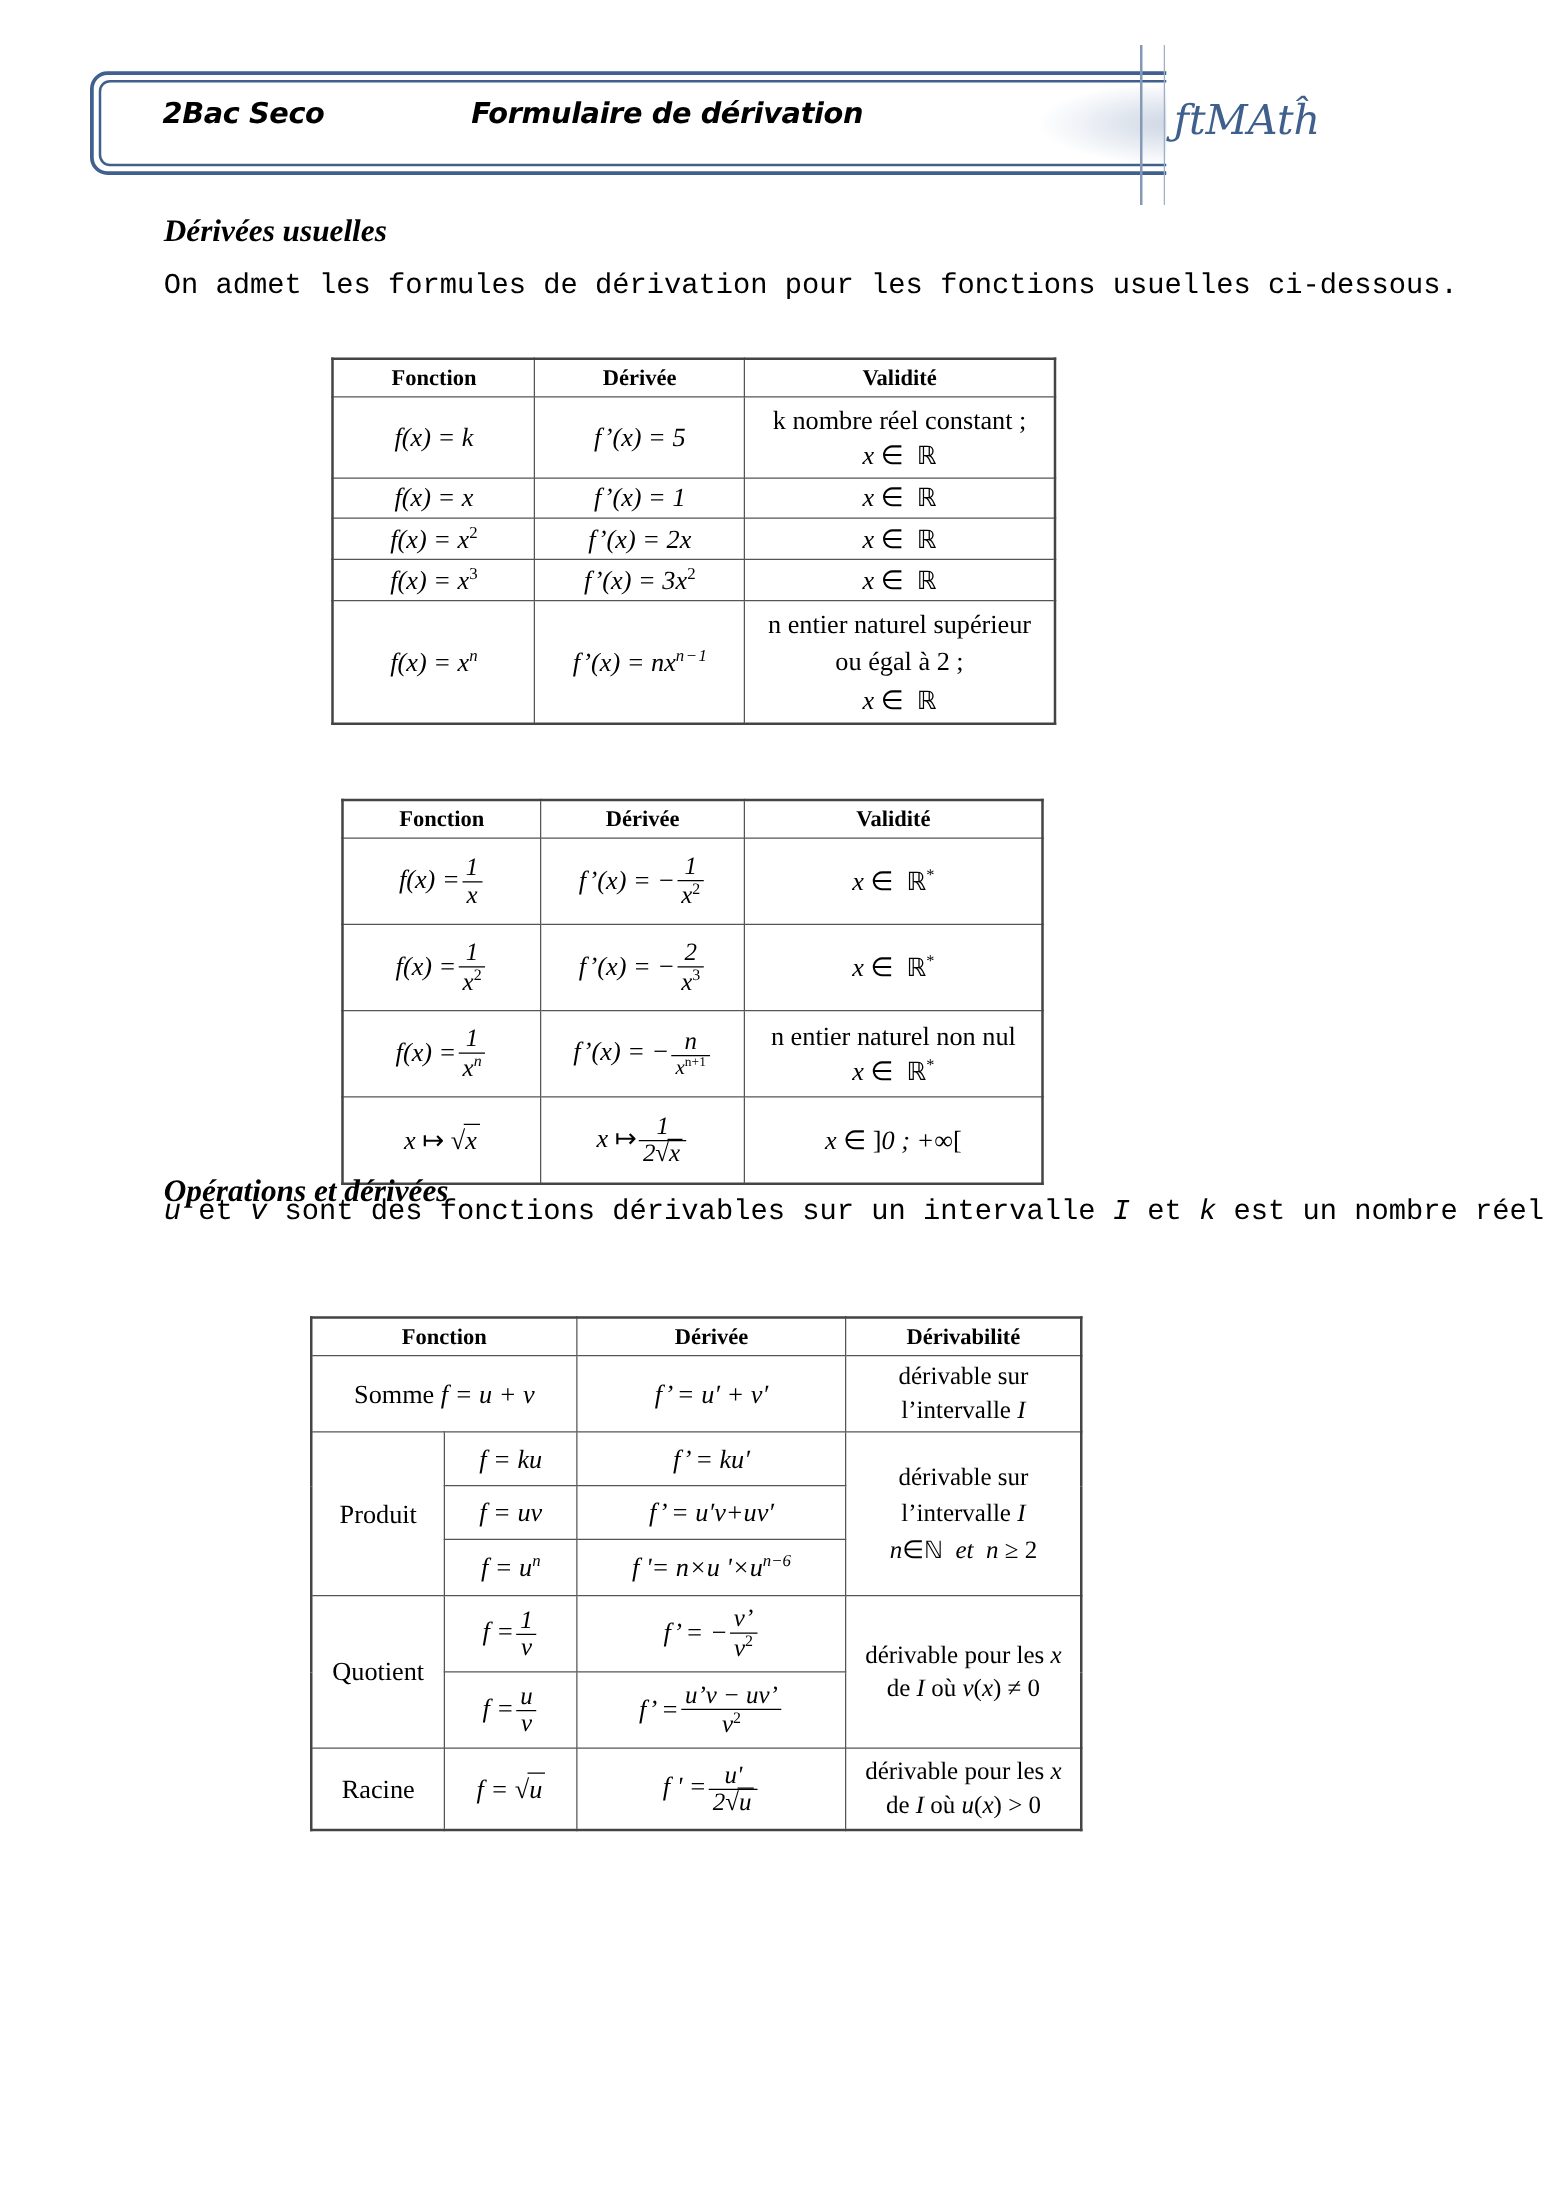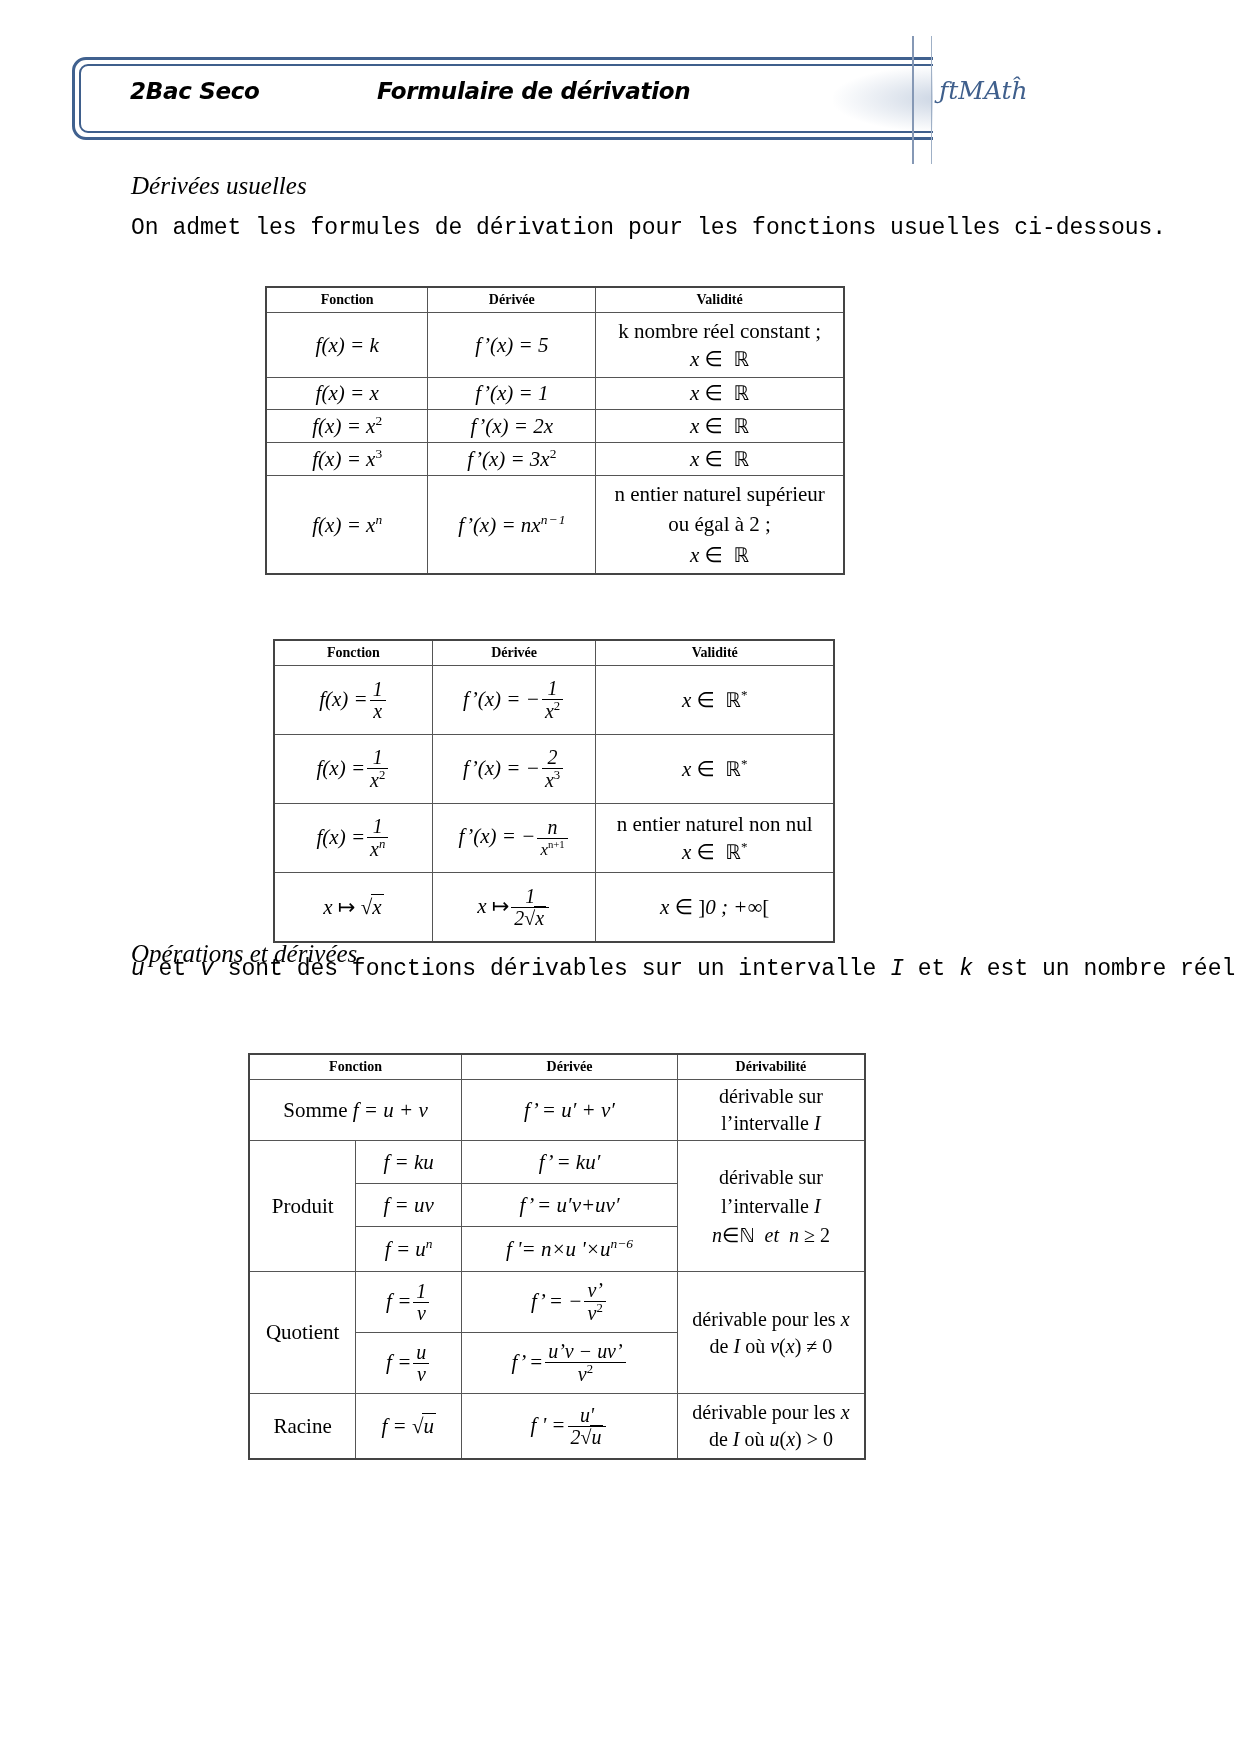--- a/index.html
+++ b/index.html
@@ -81,38 +81,38 @@
     position: absolute;
     left: 30px; top: 18px;
     width: 170px; height: 86px;
     background: #ffffff;
   }
   #logo-text {
     position: absolute;
     left: 36px;
     top: 40px;
     font-family: "DejaVu Serif", serif;
-    font-size: 25px;
+    font-size: 33px;
     font-style: italic;
     color: #3f5f8c;
     letter-spacing: 0px;
     white-space: nowrap;
   }
   #logo-glow {
     position: absolute;
     left: -70px; top: 30px;
     width: 110px; height: 66px;
     background: radial-gradient(ellipse at right center, rgba(160,178,204,0.55), rgba(255,255,255,0) 72%);
   }
 
   
   .section-heading {
     position: absolute;
     font-family: "Liberation Serif", serif;
-    font-weight: normal;
+    font-weight: bold;
     font-style: italic;
     font-size: 25px;
     white-space: nowrap;
   }
   .paragraph {
     position: absolute;
     font-family: Liberation Mono, monospace;
     font-size: 23px;
     white-space: nowrap;
   }
@@ -131,21 +131,21 @@
   }
   table.ftable td, table.ftable th {
     border: 1px solid #555555;
     text-align: center;
     vertical-align: middle;
     padding: 3px 6px;
     font-weight: normal;
   }
   table.ftable th {
     font-weight: bold;
-    font-size: 14px;
+    font-size: 18px;
     padding: 4px 6px;
   }
   table.ftable.outer-thick {
     border: 2px solid #444444;
   }
   .cellmath {
     font-style: italic;
     white-space: nowrap;
   }
   .upright { font-style: normal; }

